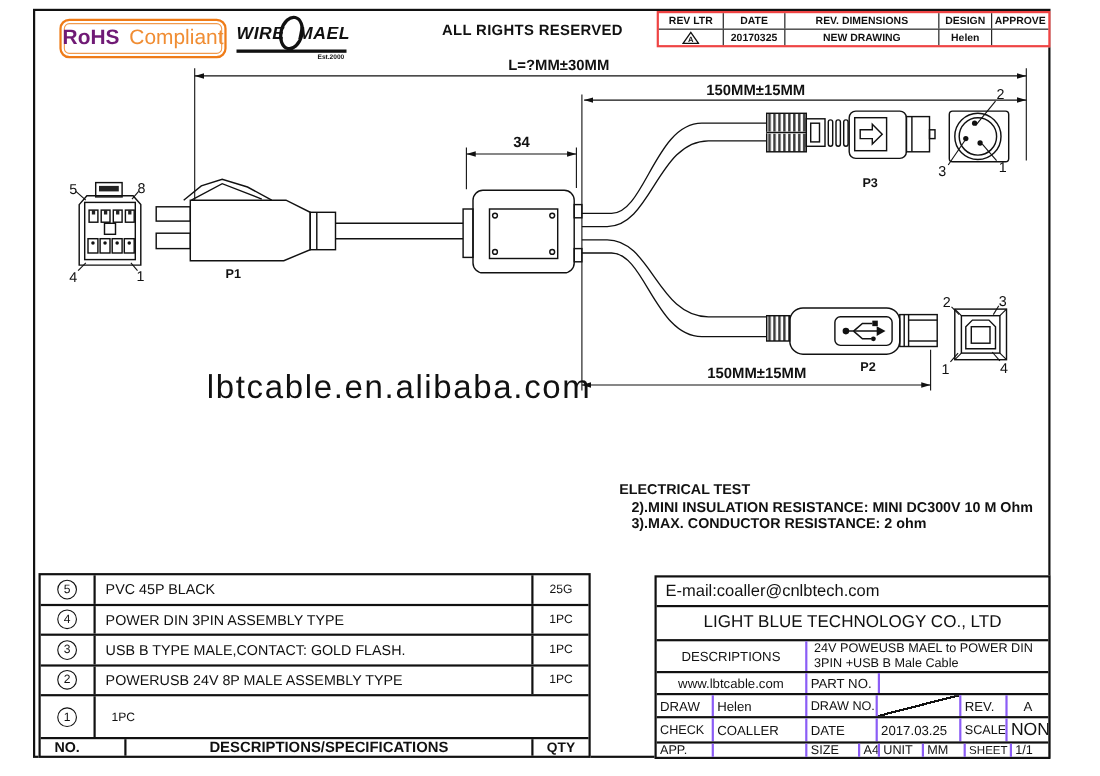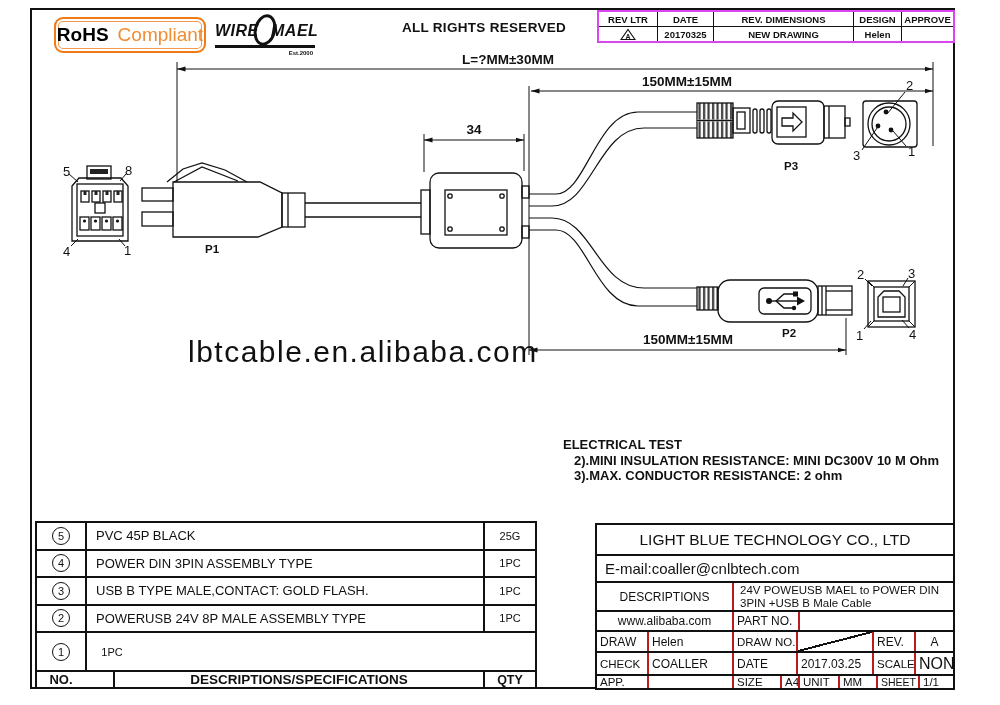--- a/index.html
+++ b/index.html
@@ -1,31 +1,31 @@
 <!DOCTYPE html>
 <html><head>
 <meta charset="utf-8">
 <style>
   html,body{margin:0;padding:0;background:#fff;}
   .sheet{position:relative;width:1000px;height:705px;background:#fff;font-family:"Liberation Sans",sans-serif;color:#111;overflow:hidden;}
   .frame{position:absolute;left:30px;top:8px;width:925px;height:681px;border:2px solid #111;box-sizing:border-box;}
   
   .rohs{position:absolute;left:54px;top:17px;width:152px;height:36px;border:2px solid #ef7b17;border-radius:9px;box-sizing:border-box;display:flex;align-items:center;justify-content:center;gap:9px;box-shadow:inset 0 0 0 2px #fff, inset 0 0 0 3px #f19b4e;}
-  .rohs-b{font-weight:bold;font-size:19px;color:#000000;}
+  .rohs-b{font-weight:bold;font-size:19px;color:#701a75;}
   .rohs-r{font-size:19px;color:#f08d33;}
   
   .logo{position:absolute;left:213px;top:14px;width:108px;height:44px;font-style:italic;font-weight:bold;}
   .lgw{position:absolute;top:8px;font-size:16px;letter-spacing:.5px;color:#111;}
   .lg1{left:2px;} .lg2{left:58px;}
   .lg-ellipse{position:absolute;left:41px;top:0px;width:22px;height:32px;border:3.5px solid #111;border-radius:50%;transform:rotate(14deg);box-sizing:border-box;}
   .lg-underline{position:absolute;left:2px;right:6px;bottom:10px;height:3px;background:#111;}
   .lg-est{position:absolute;right:8px;bottom:2px;font-size:6px;font-style:normal;color:#111;}
   .rights{position:absolute;left:384px;top:20px;width:200px;text-align:center;font-size:13.5px;font-weight:bold;letter-spacing:.3px;}
   
-  .rev{position:absolute;left:597px;top:10px;width:358px;border:2px solid #d946ef;box-sizing:border-box;background:#fff;}
+  .rev{position:absolute;left:597px;top:10px;width:358px;border:2px solid #ef4444;box-sizing:border-box;background:#fff;}
   .rev-row{display:flex;height:14px;align-items:center;}
   .rev-row + .rev-row{border-top:1.5px solid #111;}
   .rev-c{border-left:1.5px solid #111;height:100%;display:flex;align-items:center;justify-content:center;font-size:9.5px;font-weight:bold;overflow:hidden;white-space:nowrap;box-sizing:border-box;}
   .rev-c:first-child{border-left:none;}
   .rc1{width:58px;} .rc2{width:56px;} .rc3{flex:1;} .rc4{width:48px;} .rc5{width:52px;}
   
   .etest{position:absolute;left:563px;top:437px;width:396px;font-size:13px;font-weight:bold;line-height:15.6px;}
   .etest .it{padding-left:11px;}
   
   .parts{position:absolute;left:35px;top:521px;width:502px;height:168px;border:2px solid #111;box-sizing:border-box;display:flex;flex-direction:column;background:#fff;}
@@ -36,21 +36,21 @@
   .pt-qty{width:50px;border-left:2px solid #111;display:flex;align-items:center;justify-content:center;font-size:11px;}
   .circ{width:18px;height:18px;border:1.5px solid #111;border-radius:50%;display:flex;align-items:center;justify-content:center;font-size:11px;box-sizing:border-box;}
   .smallspec{font-size:7.8px;line-height:9.6px;font-weight:bold;}
   .pt-foot .pt-no{font-size:13px;font-weight:bold;}
   .pt-foot .pt-desc{justify-content:center;padding-left:0;font-size:13.5px;font-weight:bold;margin-left:28px;}
   .pt-foot .pt-qty{font-size:12.5px;font-weight:bold;}
   
   .tblock{position:absolute;left:595px;top:523px;width:360px;height:167px;border:2px solid #111;box-sizing:border-box;display:flex;flex-direction:column;background:#fff;}
   .tb-row{display:flex;align-items:stretch;}
   .tb-row + .tb-row{border-top:2px solid #111;}
-  .tb-c{border-left:2px solid #b91c1c;display:flex;align-items:center;padding:0 3px;font-size:11.5px;overflow:hidden;white-space:nowrap;box-sizing:border-box;}
+  .tb-c{border-left:2px solid #8b5cf6;display:flex;align-items:center;padding:0 3px;font-size:11.5px;overflow:hidden;white-space:nowrap;box-sizing:border-box;}
   .tb-c:first-child{border-left:none;}
   .diag-cell{background:linear-gradient(to bottom right,transparent calc(50% - 1px),#111 calc(50% - 1px),#111 calc(50% + 1px),transparent calc(50% + 1px));}
   
   .diagram{position:absolute;left:0;top:0;width:1000px;height:705px;font-family:"Liberation Sans",sans-serif;}
   .diagram text{fill:#111;}
   .dimtxt{font-size:13.5px;font-weight:bold;}
   .pintxt{font-size:13px;}
   .contxt{font-size:11.5px;font-weight:bold;}
 </style>
 </head>
@@ -306,32 +306,32 @@
       <div class="pt-qty">1PC</div>
     </div>
     <div class="pt-row pt-foot" style="flex:1;">
       <div class="pt-no">NO.</div>
       <div class="pt-desc">DESCRIPTIONS/SPECIFICATIONS</div>
       <div class="pt-qty">QTY</div>
     </div>
   </div>
 
   <div class="tblock">
+    <div class="tb-row" style="height:26px;">
+      <div class="tb-c" style="flex:1;font-size:15px;padding-left:8px;">E-mail:coaller@cnlbtech.com</div>
+    </div>
     <div class="tb-row" style="height:31px;">
       <div class="tb-c" style="flex:1;justify-content:center;font-size:15.5px;">LIGHT BLUE TECHNOLOGY CO., LTD</div>
-    </div>
-    <div class="tb-row" style="height:26px;">
-      <div class="tb-c" style="flex:1;font-size:15px;padding-left:8px;">E-mail:coaller@cnlbtech.com</div>
     </div>
     <div class="tb-row" style="height:29px;">
       <div class="tb-c" style="width:135px;justify-content:center;font-size:12px;">DESCRIPTIONS</div>
       <div class="tb-c" style="flex:1;font-size:11.5px;white-space:normal;line-height:13px;padding-left:6px;">24V POWEUSB MAEL to POWER DIN 3PIN +USB B Male Cable</div>
     </div>
     <div class="tb-row" style="height:19px;">
-      <div class="tb-c" style="width:135px;justify-content:center;font-size:12px;">www.alibaba.com</div>
+      <div class="tb-c" style="width:135px;justify-content:center;font-size:12px;">www.lbtcable.com</div>
       <div class="tb-c" style="width:66px;font-size:12px;">PART NO.</div>
       <div class="tb-c" style="flex:1;"></div>
     </div>
     <div class="tb-row" style="height:20px;">
       <div class="tb-c" style="width:50px;font-size:12px;">DRAW</div>
       <div class="tb-c" style="width:85px;font-size:12px;">Helen</div>
       <div class="tb-c" style="width:64px;font-size:11.5px;">DRAW NO.</div>
       <div class="tb-c diag-cell" style="width:76px;"></div>
       <div class="tb-c" style="width:42px;font-size:12px;">REV.</div>
       <div class="tb-c" style="flex:1;justify-content:center;font-size:12px;">A</div>

